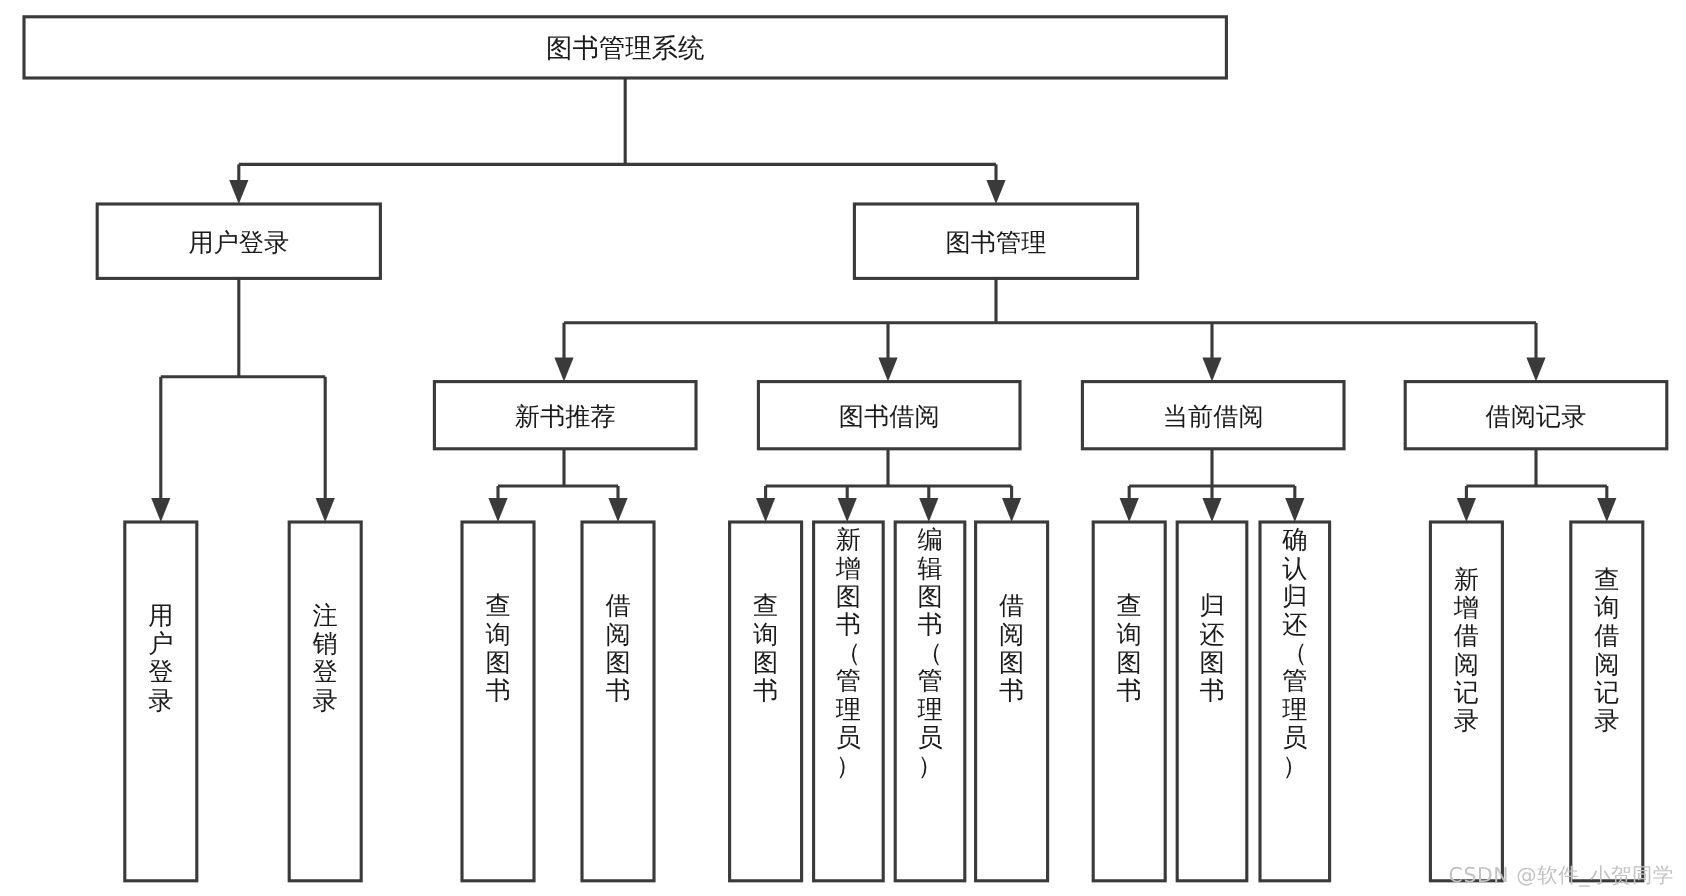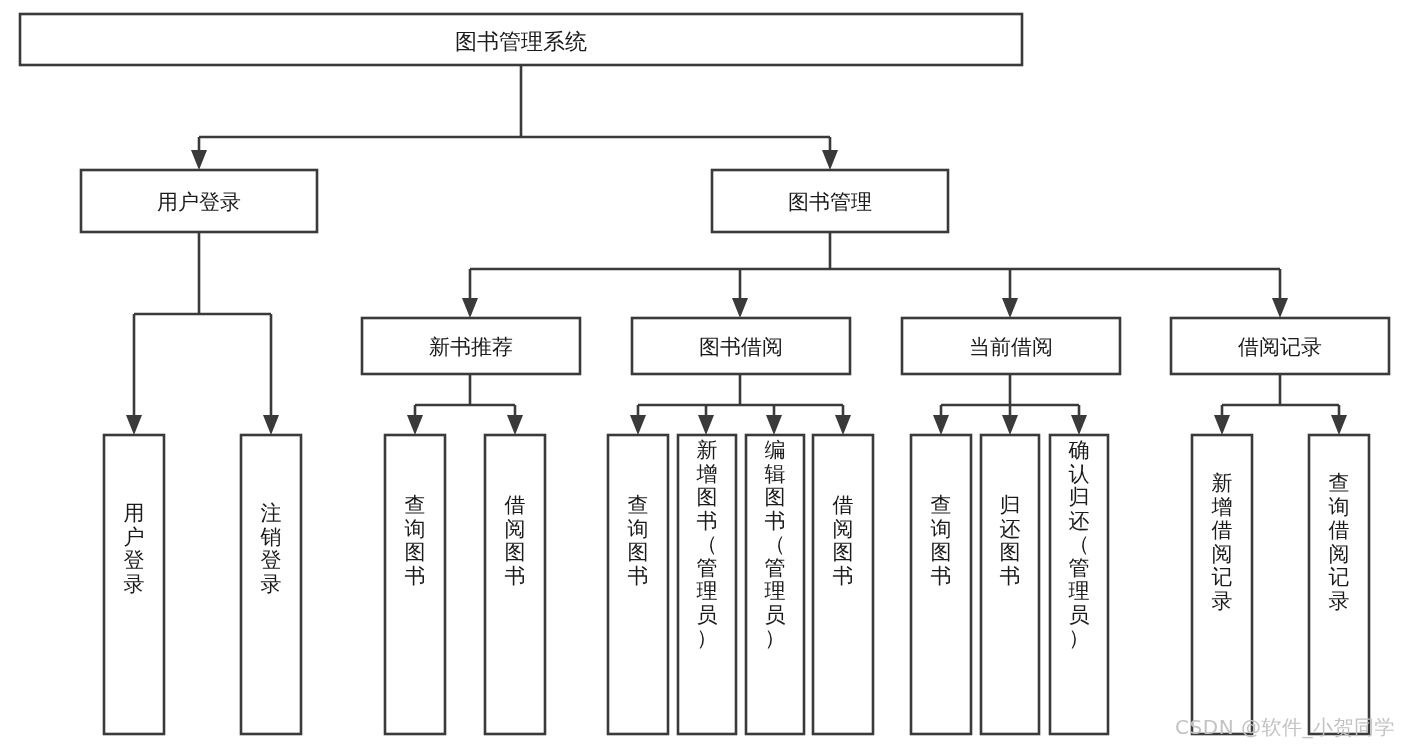--- a/index.html
+++ b/index.html
@@ -50,21 +50,21 @@
   }
   .arrow-head {
     fill: #3a3a3a;
     stroke: none;
   }
   .watermark {
     position: absolute;
     right: 10px;
     bottom: 6px;
     font-family: "DejaVu Sans", "Liberation Sans", sans-serif;
-    font-size: 20px;
+    font-size: 17px;
     color: #c2c2c2;
     white-space: nowrap;
     letter-spacing: 0.5px;
     pointer-events: none;
   }
 </style>
 </head>
 <body>
 
 <svg id="diagram" viewBox="0 0 1405 747" xmlns="http://www.w3.org/2000/svg">

